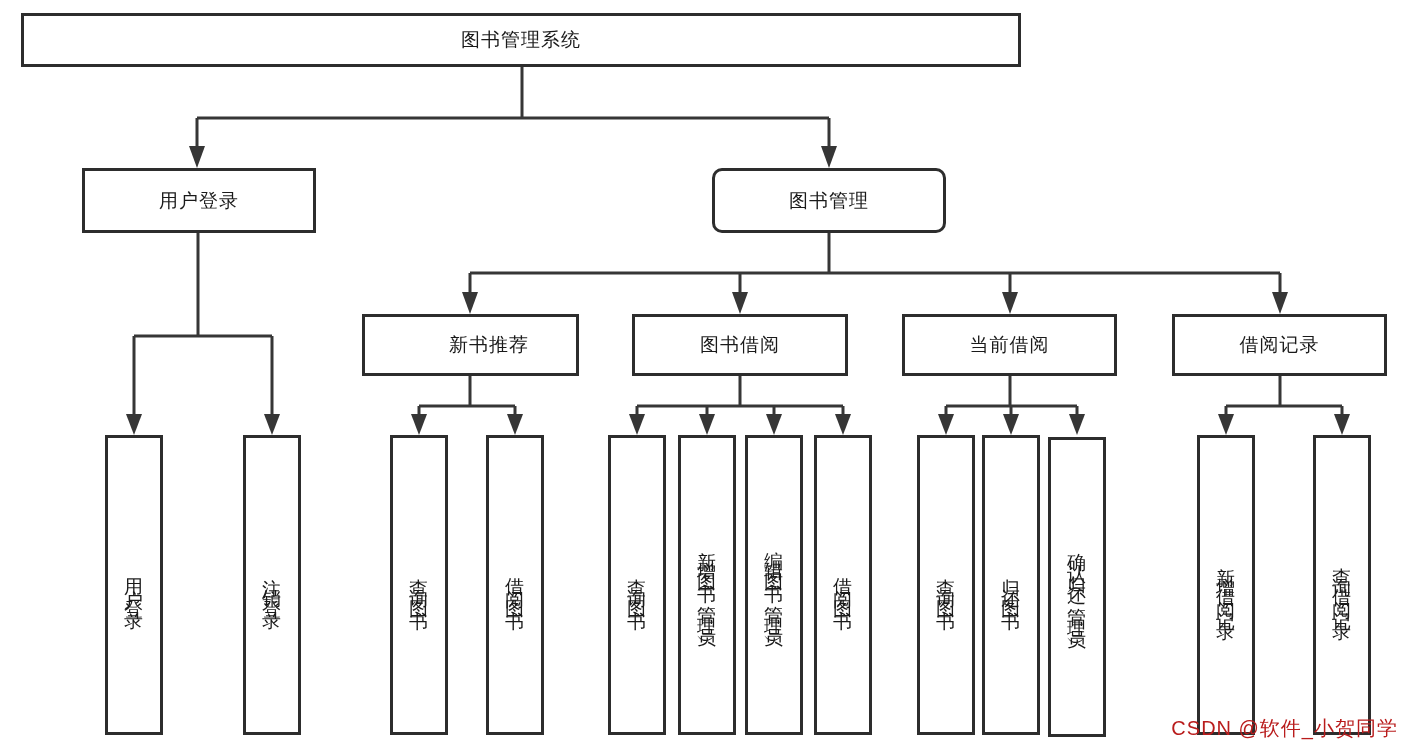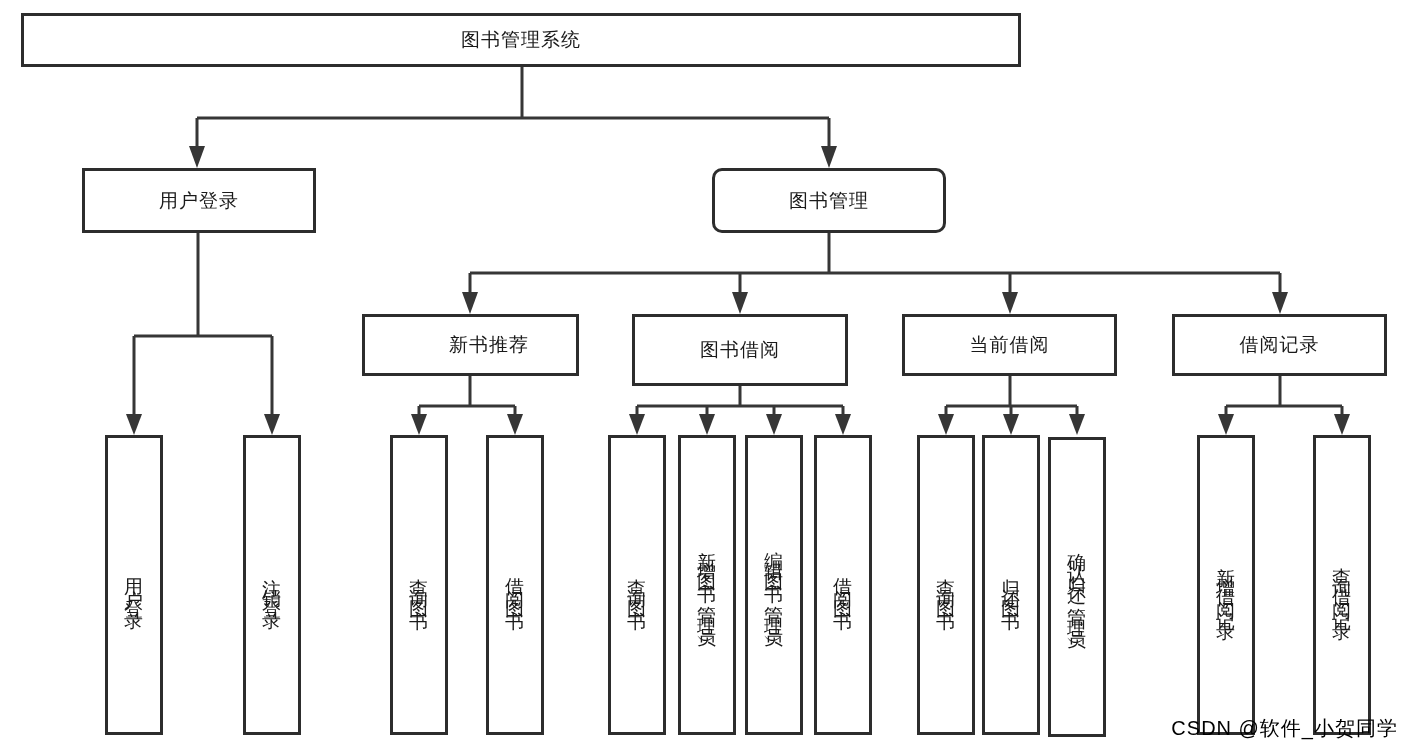--- a/index.html
+++ b/index.html
@@ -51,21 +51,21 @@
     line-height: 1;
     white-space: nowrap;
     color: #1a1a1a;
   }
 
   .watermark {
     position: absolute;
     right: 7px;
     bottom: 5px;
     font-size: 20px;
-    color: #000000;
+    color: #b91c1c;
     letter-spacing: 1px;
     white-space: nowrap;
   }
 </style>
 </head>
 <body>
 
 <div class="canvas">
 
   <svg class="connectors" viewBox="0 0 1405 747" xmlns="http://www.w3.org/2000/svg">
@@ -119,21 +119,21 @@
   <div class="node hnode" style="left:82px; top:168px; width:234px; height:65px;">
     <span>用户登录</span>
   </div>
   <div class="node hnode" style="left:712px; top:168px; width:234px; height:65px;border-radius:10px;">
     <span>图书管理</span>
   </div>
 
   <div class="node hnode" style="left:362px; top:314px; width:217px; height:62px;padding-left:37px;">
     <span>新书推荐</span>
   </div>
-  <div class="node hnode" style="left:632px; top:314px; width:216px; height:72px;">
+  <div class="node hnode" style="left:632px; top:314px; width:216px; height:62px;">
     <span>图书借阅</span>
   </div>
   <div class="node hnode" style="left:902px; top:314px; width:215px; height:62px;">
     <span>当前借阅</span>
   </div>
   <div class="node hnode" style="left:1172px; top:314px; width:215px; height:62px;">
     <span>借阅记录</span>
   </div>
 
   <div class="node vnode" style="left:105px; top:435px;">

